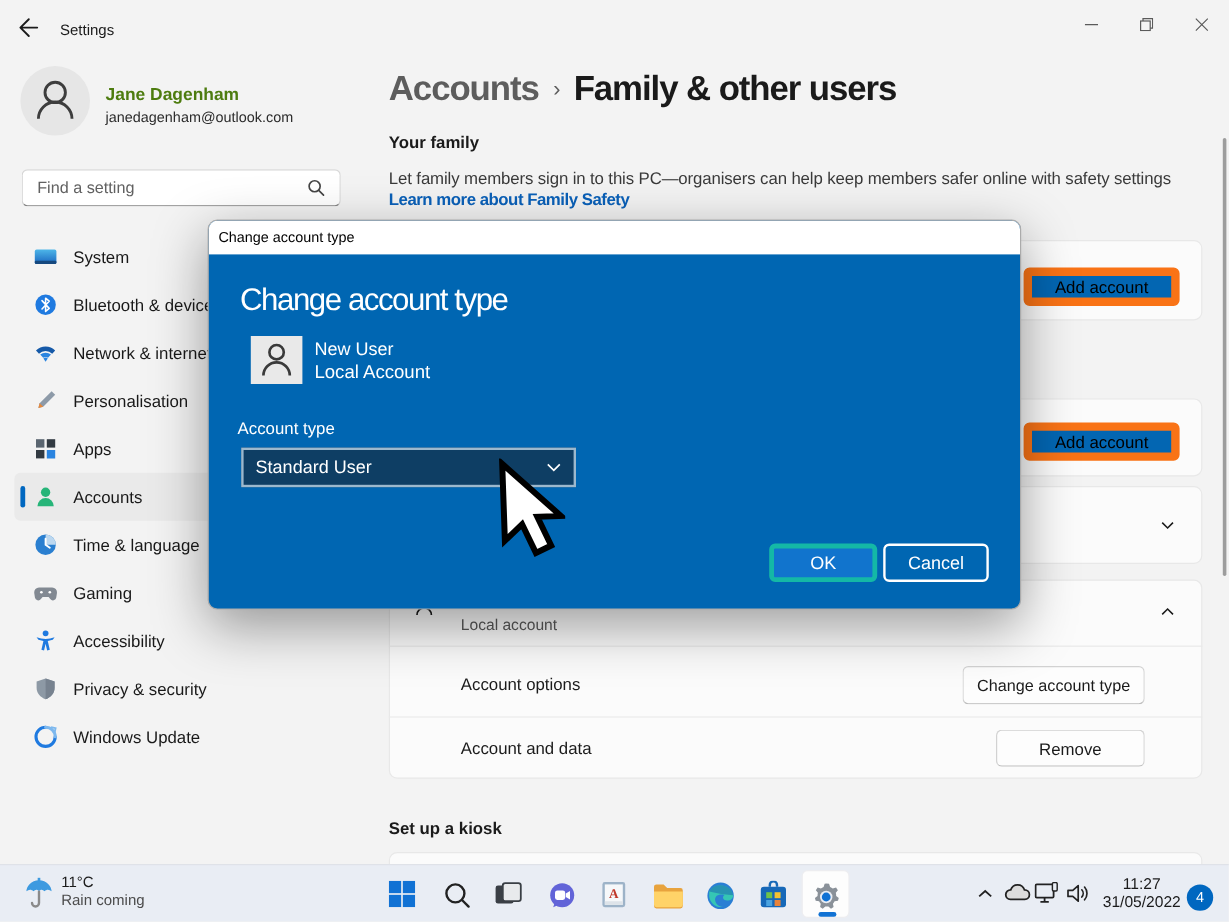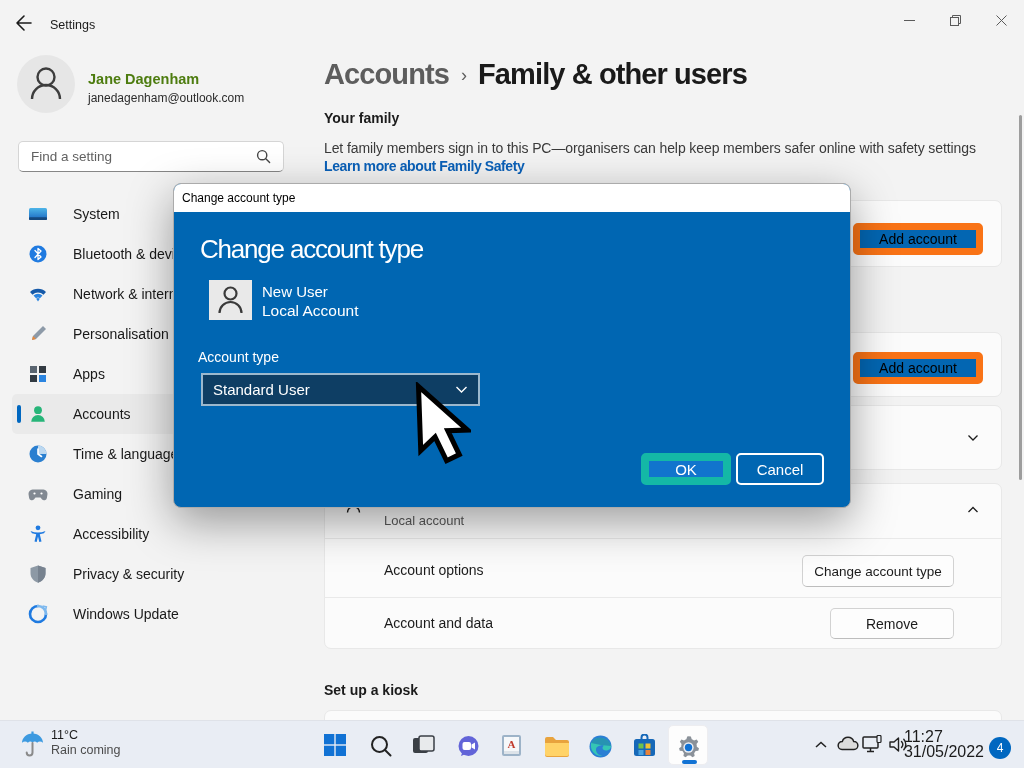--- a/index.html
+++ b/index.html
@@ -14,21 +14,21 @@
 #wctrl .wc { width:46px; height:40px; display:flex; align-items:center; justify-content:center; color:#555; }
 
 
 #avatar { left:17px; top:55px; width:58px; height:58px; border-radius:50%; background:#e6e6e6; }
 #uname { left:88px; top:71px; font-size:14.5px; font-weight:bold; color:#4d7c0f; }
 #uemail { left:88px; top:91px; font-size:12px; color:#2b2b2b; }
 #searchbox { left:18px; top:141px; width:266px; height:31px; background:#fff; border:1px solid #d5d5d5; border-bottom:1.5px solid #868686; border-radius:5px; display:flex; align-items:center; padding:0 12px; }
 #searchbox .ph { font-size:13.5px; color:#616161; flex:1; }
 #nav { left:0; top:194px; width:300px; }
 .nitem { height:40px; display:flex; align-items:center; padding-left:28px; position:relative; }
-.nitem .nlabel { font-size:14px; color:#191919; margin-left:25px; white-space:nowrap;text-align:center; }
+.nitem .nlabel { font-size:14px; color:#191919; margin-left:13px; white-space:nowrap;text-align:center; }
 .nitem.sel { background:#eaeaea; border-radius:5px; margin:0 12px; padding-left:16px; }
 .nitem.sel::before { content:""; position:absolute; left:5px; top:11px; width:3.5px; height:18px; background:#0067c0; border-radius:2px; }
 .nicon { width:20px; height:20px; flex:0 0 20px; }
 
 
 #crumb { left:324px; top:58px; font-size:29px; font-weight:bold; color:#1a1a1a; letter-spacing:-0.9px; }
 #crumb .dim { color:#5d5d5d; }
 #crumb .sep { color:#5d5d5d; font-size:18px; font-weight:normal; padding:0 12px; position:relative; top:-3px; }
 .h2 { font-size:14px; font-weight:bold; color:#1b1b1b; }
 #yourfam { left:324px; top:110px; }
@@ -48,31 +48,31 @@
 #dlg { left:173px; top:183px; width:678px; height:325px; background:#0066b2; border:1px solid #ababab; box-shadow:0 14px 45px rgba(0,0,0,0.38); border-radius:8px; overflow:hidden; z-index:40; }
 #dlgbar { position:absolute; left:0; top:0; width:100%; height:28px; background:#fff; }
 #dlgbar .t { position:absolute; left:8px; top:6.5px; font-size:12px; color:#000; }
 #dlgh { position:absolute; left:26px; top:50px; font-size:26px; color:#fff; letter-spacing:-1.2px; }
 #dlgicon { position:absolute; left:35px; top:96px; width:43px; height:40px; background:#e9e9e9; }
 #dlgu1 { position:absolute; left:88px; top:99px; font-size:15px; color:#fff; }
 #dlgu2 { position:absolute; left:88px; top:117.5px; font-size:15.5px; color:#fff; }
 #dlglab { position:absolute; left:24px; top:164.5px; font-size:14px; color:#fff; }
 #dlgdd { position:absolute; left:27px; top:189px; width:279px; height:33px; background:#0e3e64; border:2px solid #9cb8cd; display:flex; align-items:center; padding:0 10px; }
 #dlgdd .v { color:#fff; font-size:15px; flex:1; }
-#okbtn { position:absolute; left:467px; top:269px; width:90px; height:32px; background:#1174cd; border:8px solid #14b8a6; border-radius:5px; color:#fff; font-size:15px; display:flex; align-items:center; justify-content:center; }
+#okbtn { position:absolute; left:467px; top:269px; width:90px; height:32px; background:#1174cd; border:4px solid #14b8a6; border-radius:5px; color:#fff; font-size:15px; display:flex; align-items:center; justify-content:center; }
 #cancelbtn { position:absolute; left:562px; top:269px; width:88px; height:32px; background:transparent; border:2px solid #fff; border-radius:5px; color:#fff; font-size:15px; display:flex; align-items:center; justify-content:center; }
 
 
 #cursor { left:413px; top:382px; width:58px; height:88px; z-index:50; }
 
 
 #taskbar { left:0; top:720px; width:1024px; height:57px; background:#e9edf4; border-top:1px solid #dfe2e8; }
 #wtxt { font-size:12.5px; color:#1b1b1b; line-height:15.5px; }
 .tbi { position:absolute; top:13px; width:26px; height:26px; }
-#clock { position:absolute; right:40px; top:8px; text-align:left; font-size:16px; color:#1b1b1b; line-height:15px;margin-left:20px; }
+#clock { position:absolute; right:40px; top:8px; text-align:center; font-size:13px; color:#1b1b1b; line-height:15px;margin-left:20px; }
 #badge { position:absolute; right:13px; top:16px; width:22px; height:22px; border-radius:50%; background:#0067c0; color:#fff; font-size:12px; display:flex; align-items:center; justify-content:center; }
 </style>
 </head>
 <body>
 
 <svg class="abs" id="backarrow" viewBox="0 0 20 20">
     <path d="M11 3 L4 10 L11 17 M4 10 L18 10" stroke="#1b1b1b" stroke-width="1.6" fill="none" stroke-linecap="round" stroke-linejoin="round"></path>
   </svg>
 <div class="abs" id="apptitle">Settings</div>
 <div class="abs" id="wctrl">

